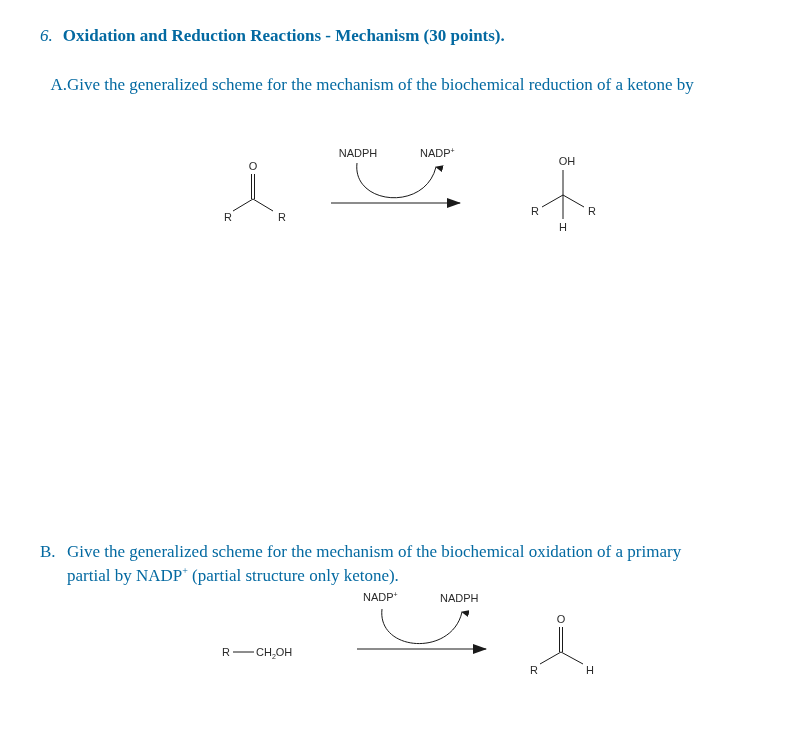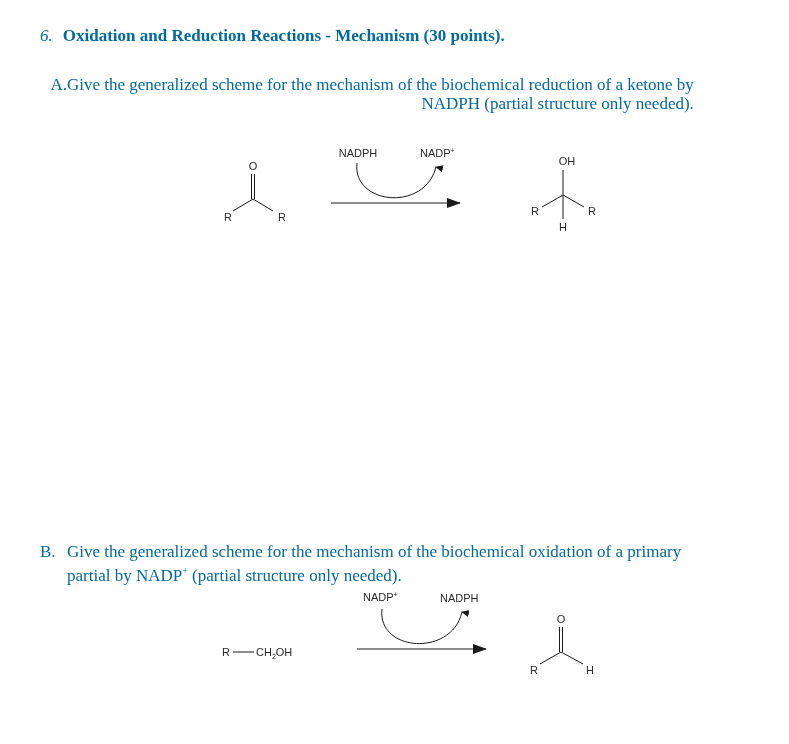--- a/index.html
+++ b/index.html
@@ -15,26 +15,25 @@
 </style>
 </head>
 <body>
 
 <div class="title serif">
   <span class="num">6.</span><span>Oxidation and Reduction Reactions - Mechanism (30 points).</span>
 </div>
 
 <div class="qtext serif" style="left:40px; top:75px;text-align:right;">
   <span class="letter">A.</span><span>Give the generalized scheme for the mechanism of the biochemical reduction of a ketone by</span>
-  <span class="indent">NADPH (partial structure only needed).</span>
 </div>
 
 <div class="qtext serif" style="left:40px; top:542px;">
   <span class="letter">B.</span><span>Give the generalized scheme for the mechanism of the biochemical oxidation of a primary</span>
-  <span class="indent"><span>partial by NADP</span><sup style="font-size:10px;">+</sup><span> (partial structure only needed).</span></span>
+  <span class="indent"><span>partial by NADP</span><sup style="font-size:10px;">+</sup><span> (partial structure only ketone).</span></span>
 </div>
 
 <svg width="789" height="744" viewBox="0 0 789 744">
   <defs>
     <marker id="bigArrow" markerWidth="14" markerHeight="10" refX="13" refY="5" orient="auto" markerUnits="userSpaceOnUse">
       <path d="M0,0 L14,5 L0,10 Z" fill="#1a1a1a"></path>
     </marker>
     <marker id="smallArrow" markerWidth="7" markerHeight="8" refX="3.5" refY="1" orient="auto" markerUnits="userSpaceOnUse">
       <path d="M0,8 L3.5,0 L7,8 Z" fill="#1a1a1a"></path>
     </marker>

